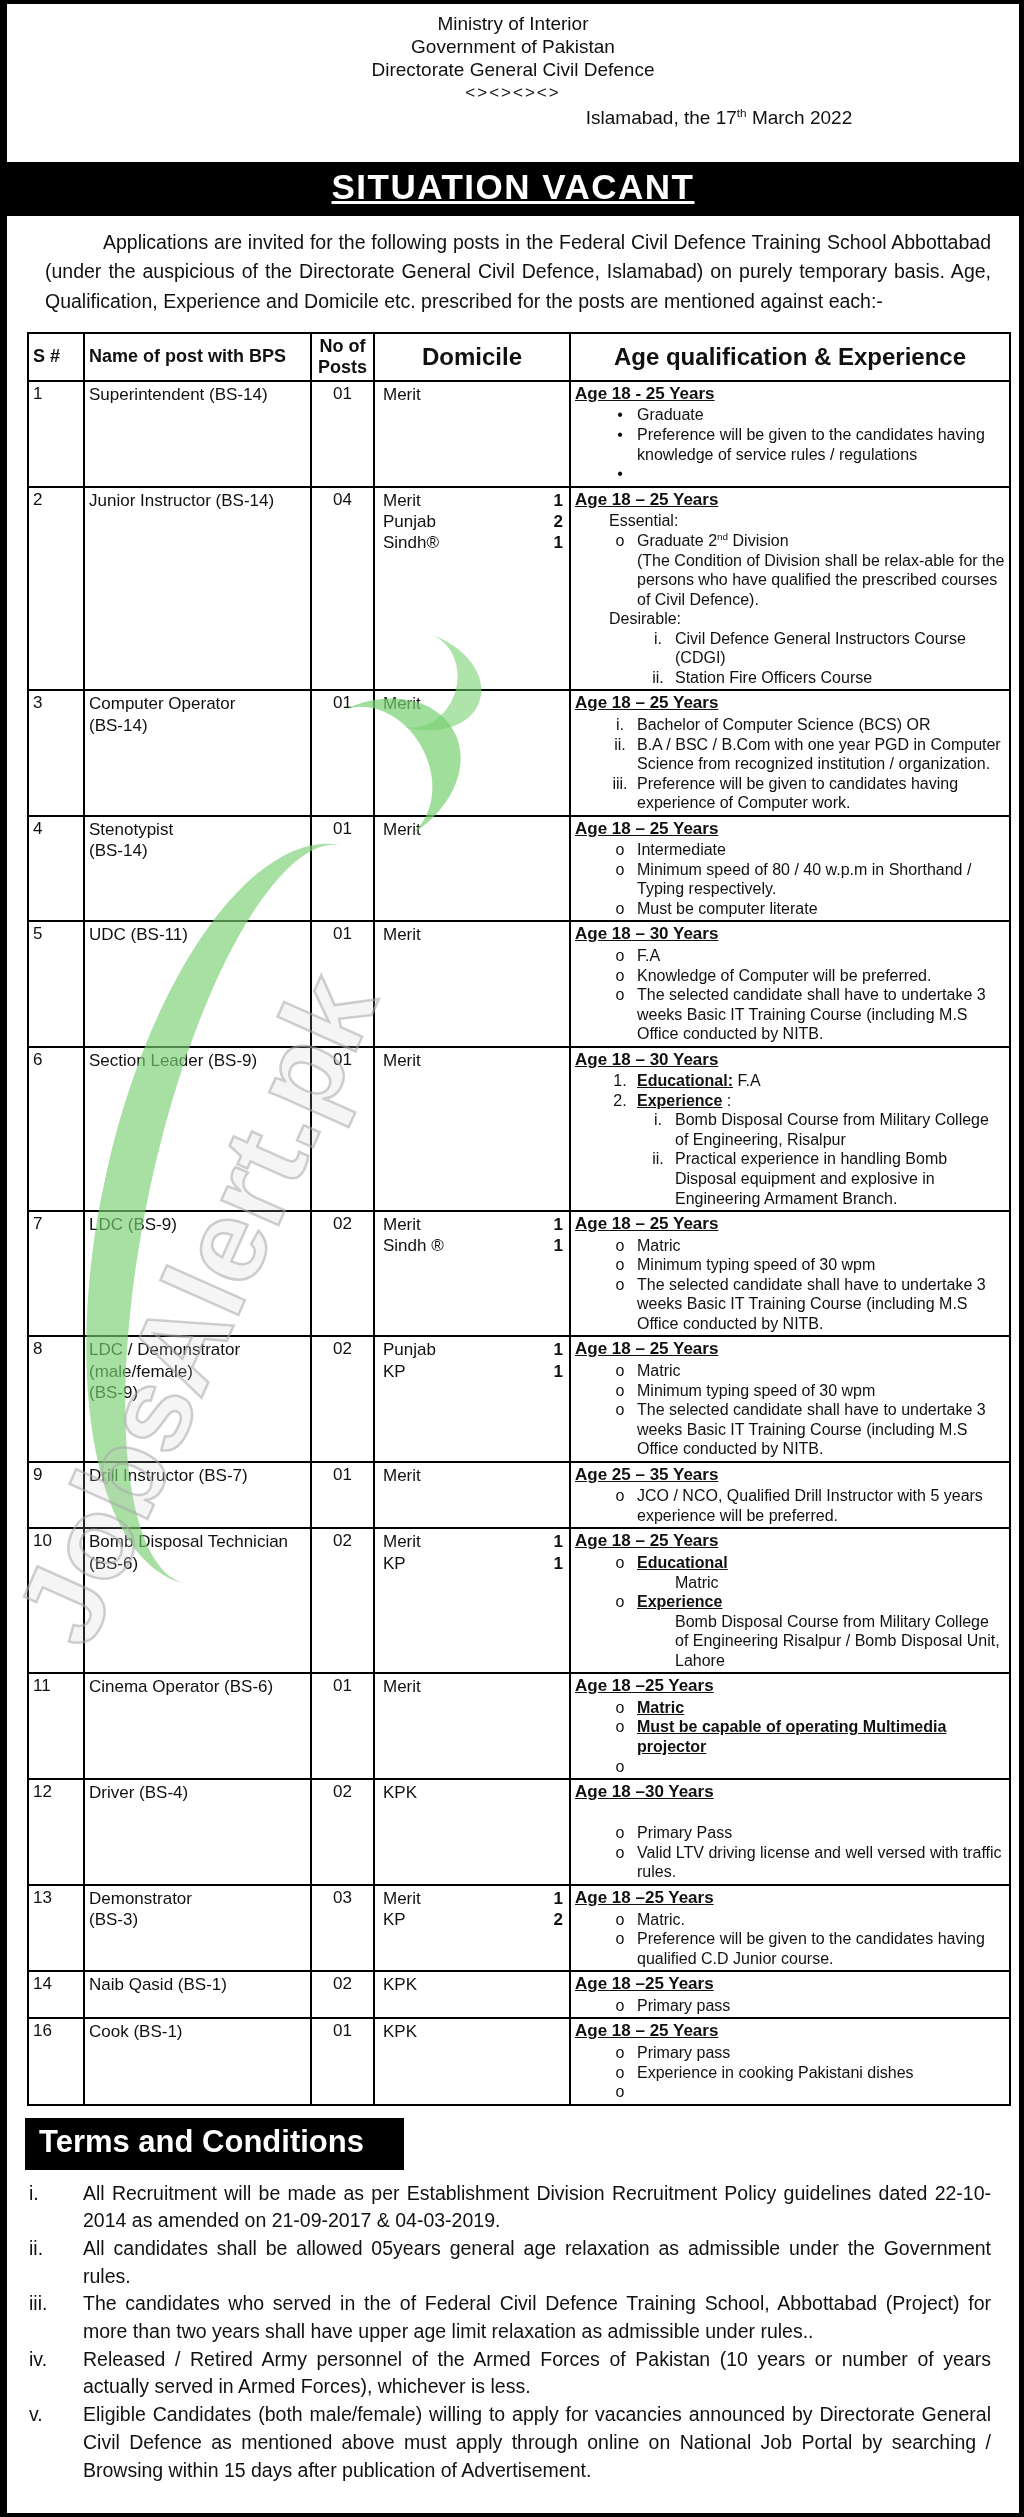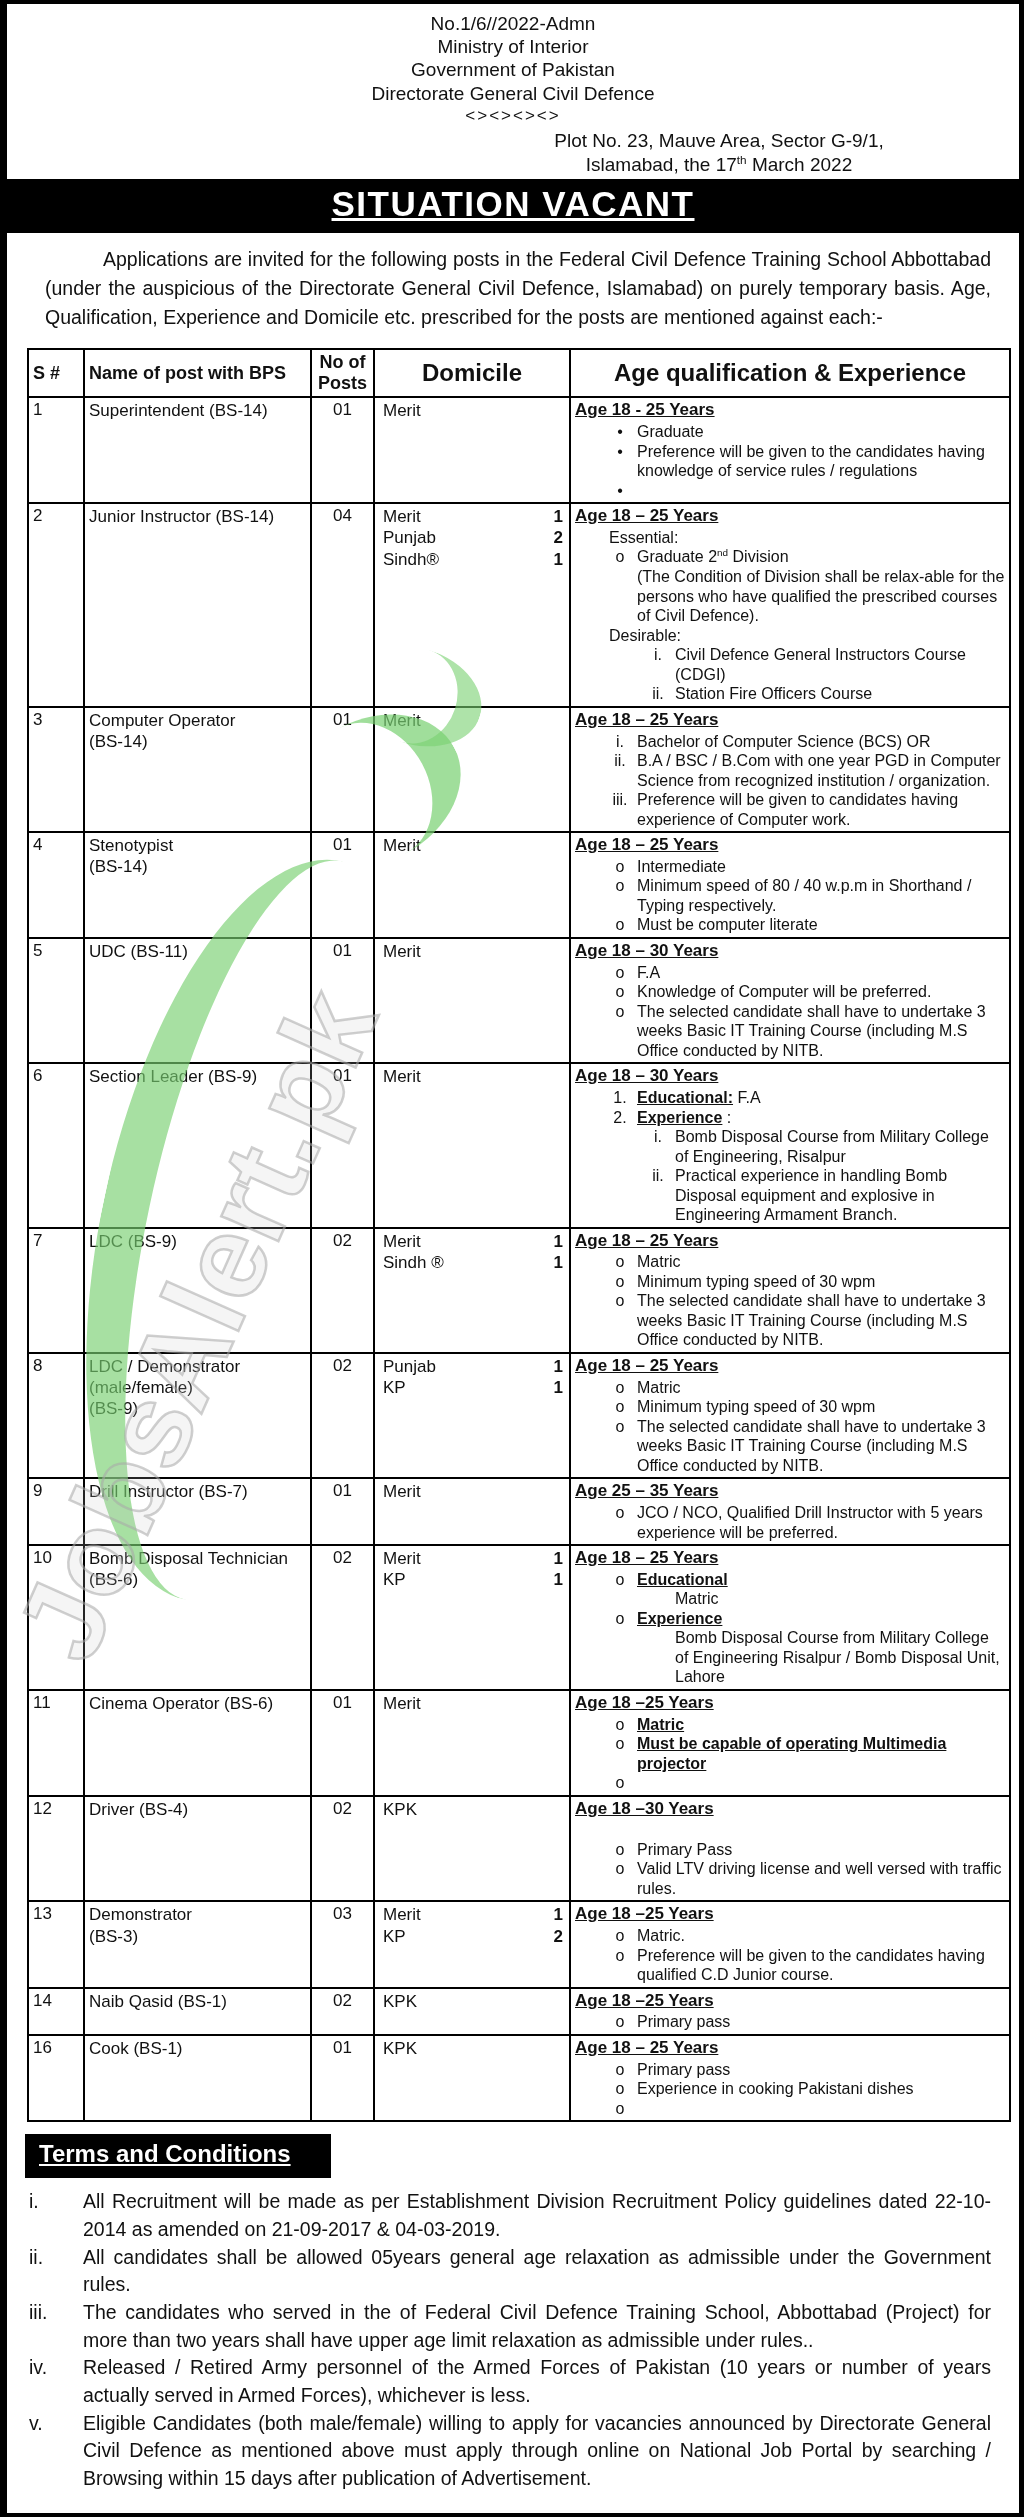--- a/index.html
+++ b/index.html
@@ -38,21 +38,21 @@
   .age{font-weight:bold;text-decoration:underline;font-size:17px;margin-bottom:1px;}
   .det{display:flex;}
   .det .mk{flex:0 0 34px;text-align:center;}
   .det .tx{flex:1;min-height:19px;}
   .lvl0{margin-left:0;}
   .lvl1{margin-left:28px;}
   .lvl2{margin-left:66px;}
   .bu{font-weight:bold;text-decoration:underline;}
   
   .terms-banner{background:#000;display:inline-block;margin:12px 0 10px 8px;padding:6px 40px 10px 14px;}
-  .terms-banner span{color:#fff;font-size:24px;font-weight:bold;text-decoration:underline;}
+  .terms-banner span{color:#fff;font-size:31px;font-weight:bold;}
   .terms-list{margin:0 10px 8px 8px;}
   .term{display:flex;font-size:19.5px;line-height:1.42;}
   .tnum{flex:0 0 54px;padding-left:4px;}
   .ttext{flex:1;text-align:justify;padding-right:6px;}
   
   .watermark{position:absolute;inset:0;pointer-events:none;z-index:5;overflow:hidden;}
   .wm-text{position:absolute;left:96px;top:1195px;transform:rotate(-66deg);transform-origin:0 100%;
            font-size:118px;font-weight:bold;white-space:nowrap;
            color:rgba(200,200,200,0.18);-webkit-text-stroke:2.5px rgba(168,168,168,0.55);}
   .wm-swoosh{position:absolute;left:84px;top:505px;width:280px;height:755px;border-radius:50%;
@@ -61,27 +61,25 @@
            border-right:36px solid rgba(120,208,112,0.7);transform:rotate(-28deg);}
   .wm-leaf2{position:absolute;left:330px;top:300px;width:110px;height:96px;border-radius:50%;
             border-right:26px solid rgba(120,208,112,0.6);transform:rotate(18deg);}
 </style>
 </head>
 <body>
 
 <div class="page">
 
   <header class="header-box">
-    <div class="hdr-line">No.1/6//2022-Admn</div>
     <div class="hdr-line">Ministry of Interior</div>
     <div class="hdr-line">Government of Pakistan</div>
     <div class="hdr-line">Directorate General Civil Defence</div>
     <div class="hdr-sep">&lt;&gt;&lt;&gt;&lt;&gt;&lt;&gt;</div>
     <div class="hdr-address">
-      <div>Plot No. 23, Mauve Area, Sector G-9/1,</div>
       <div>Islamabad, the 17<sup>th</sup> March  2022</div>
     </div>
   </header>
 
   <div class="title-bar">
     <span class="title-text">SITUATION VACANT</span>
   </div>
 
   <div class="content-box">
     <p class="intro">Applications are invited for the following posts in the Federal Civil Defence Training School Abbottabad (under the auspicious of the Directorate General Civil Defence, Islamabad) on purely temporary basis. Age, Qualification, Experience and Domicile etc. prescribed for the posts are mentioned against each:-</p>

